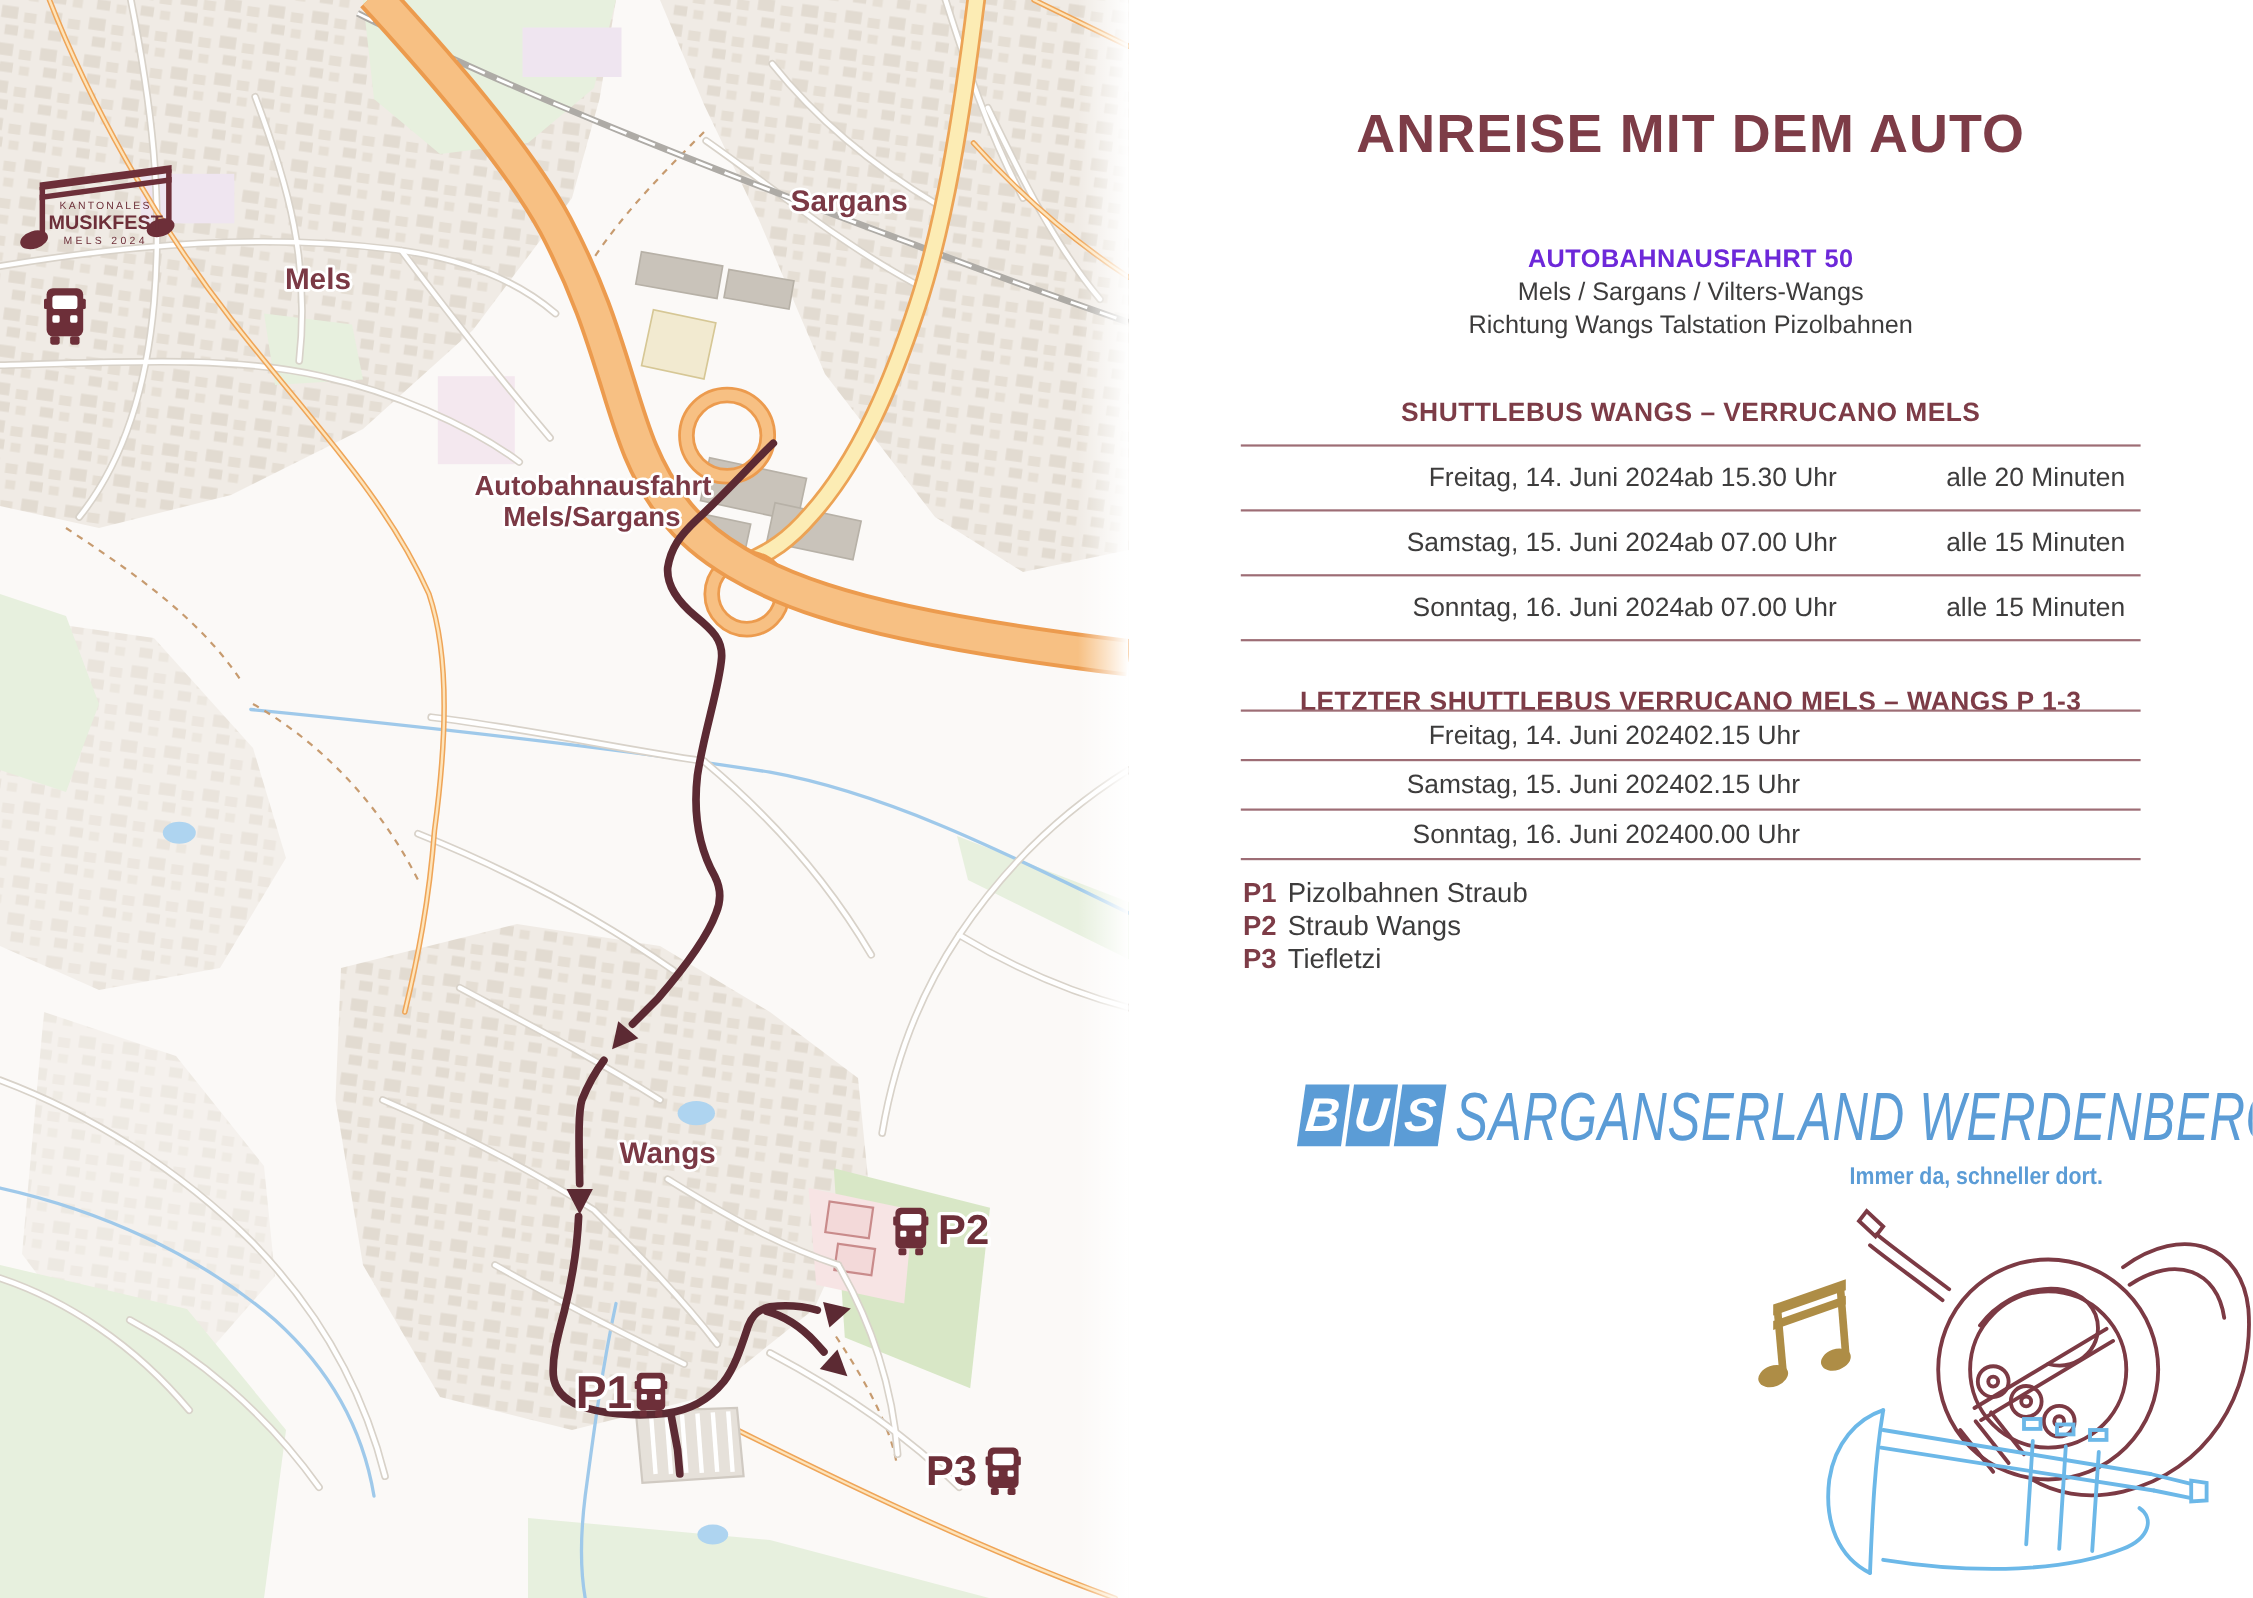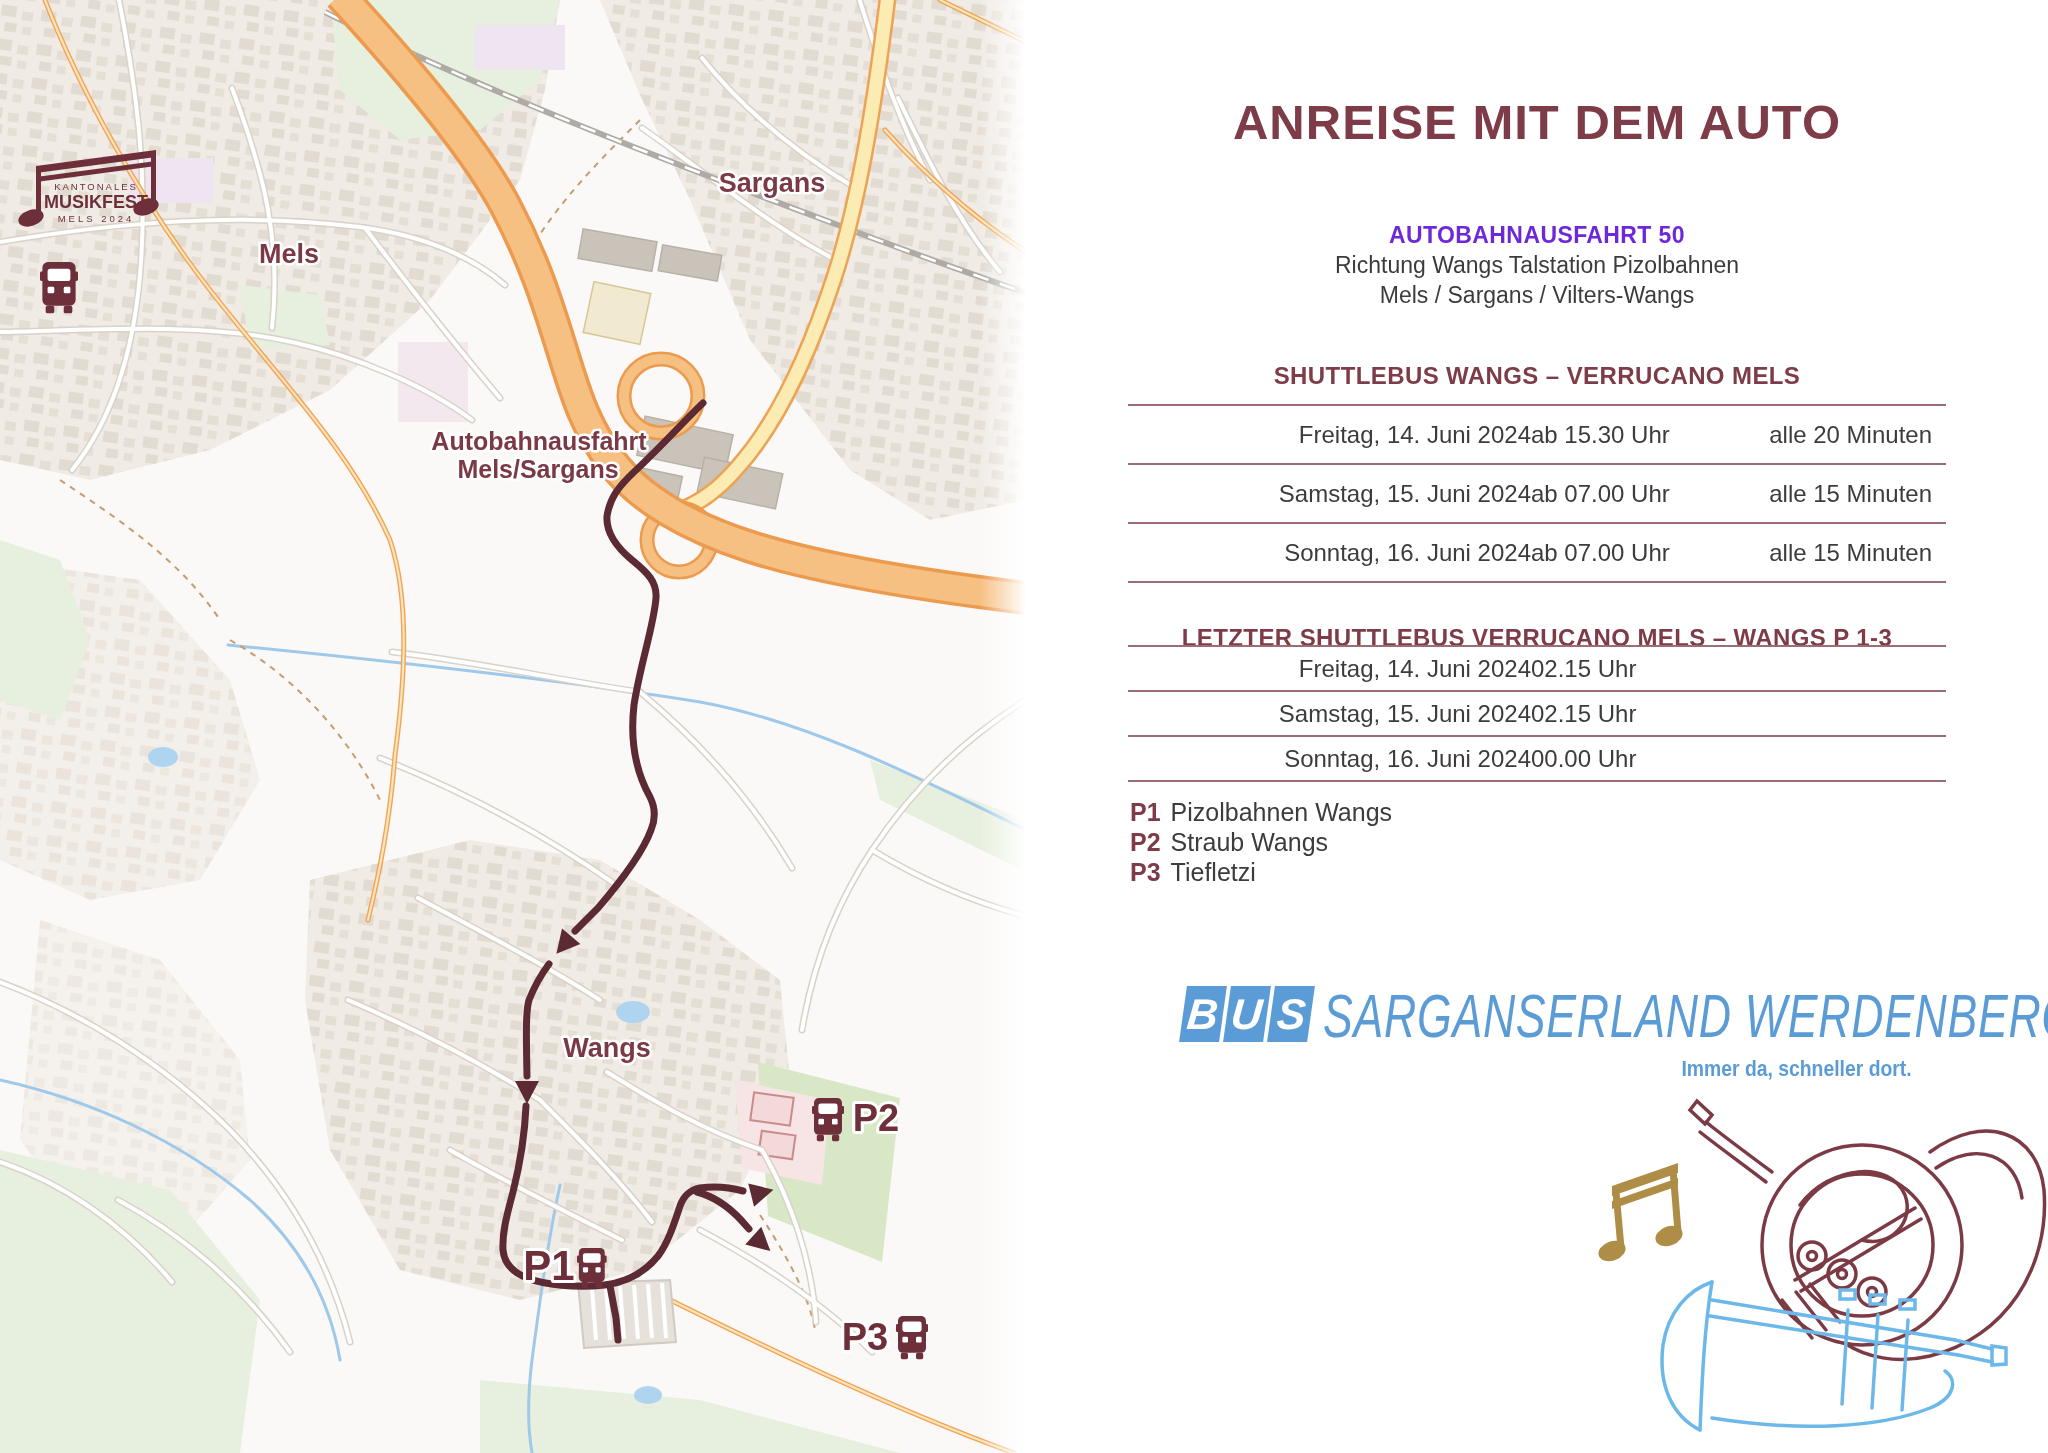--- a/index.html
+++ b/index.html
@@ -317,22 +317,22 @@
     </g>
   </svg>
   </div>
 
   <div id="panel">
     <div id="content">
       <div class="title">ANREISE MIT DEM AUTO</div>
 
       <div class="exitblock">
         <div class="h">AUTOBAHNAUSFAHRT 50</div>
+        <div class="l">Mels / Sargans / Vilters-Wangs</div>
         <div class="l">Richtung Wangs Talstation Pizolbahnen</div>
-        <div class="l">Mels / Sargans / Vilters-Wangs</div>
       </div>
 
       <div class="theading" style="top:362px;">SHUTTLEBUS WANGS – VERRUCANO MELS</div>
       <div class="ttable t1" style="top:404px;">
         <div class="trow">
           <div class="c-day">Freitag, 14. Juni 2024</div>
           <div class="c-time">ab 15.30 Uhr</div>
           <div class="c-freq">alle 20 Minuten</div>
         </div>
         <div class="trow">
@@ -360,21 +360,21 @@
           <div class="c-freq"></div>
         </div>
         <div class="trow">
           <div class="c-day">Sonntag, 16. Juni 2024</div>
           <div class="c-time">00.00 Uhr</div>
           <div class="c-freq"></div>
         </div>
       </div>
 
       <div class="plegend">
-        <div class="prow"><span class="pcode">P1</span><span>Pizolbahnen Wangs</span></div>
+        <div class="prow"><span class="pcode">P1</span><span>Pizolbahnen Straub</span></div>
         <div class="prow"><span class="pcode">P2</span><span>Straub Wangs</span></div>
         <div class="prow"><span class="pcode">P3</span><span>Tiefletzi</span></div>
       </div>
 
       <div class="buslogo">
         <div class="busboxes">
           <div class="busbox">
               <span>B</span>
             </div>
           <div class="busbox">

